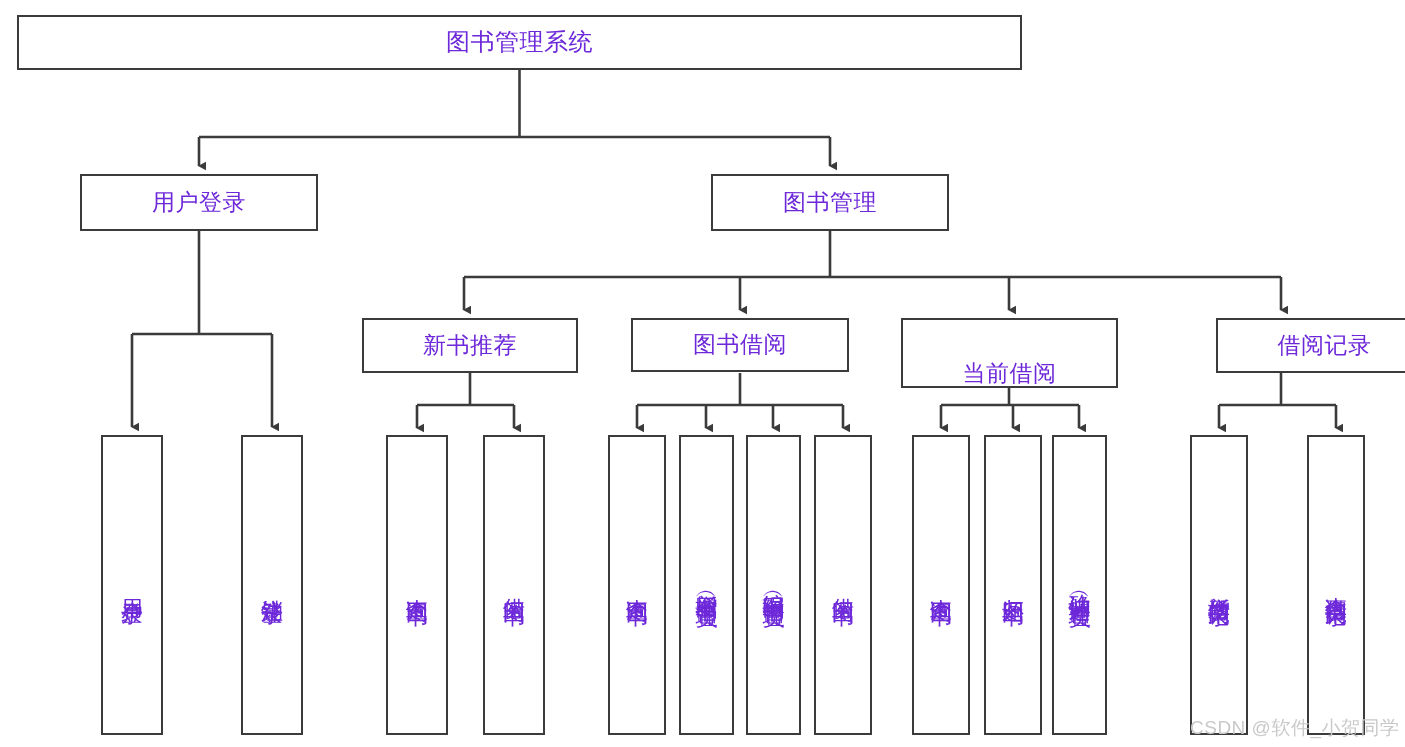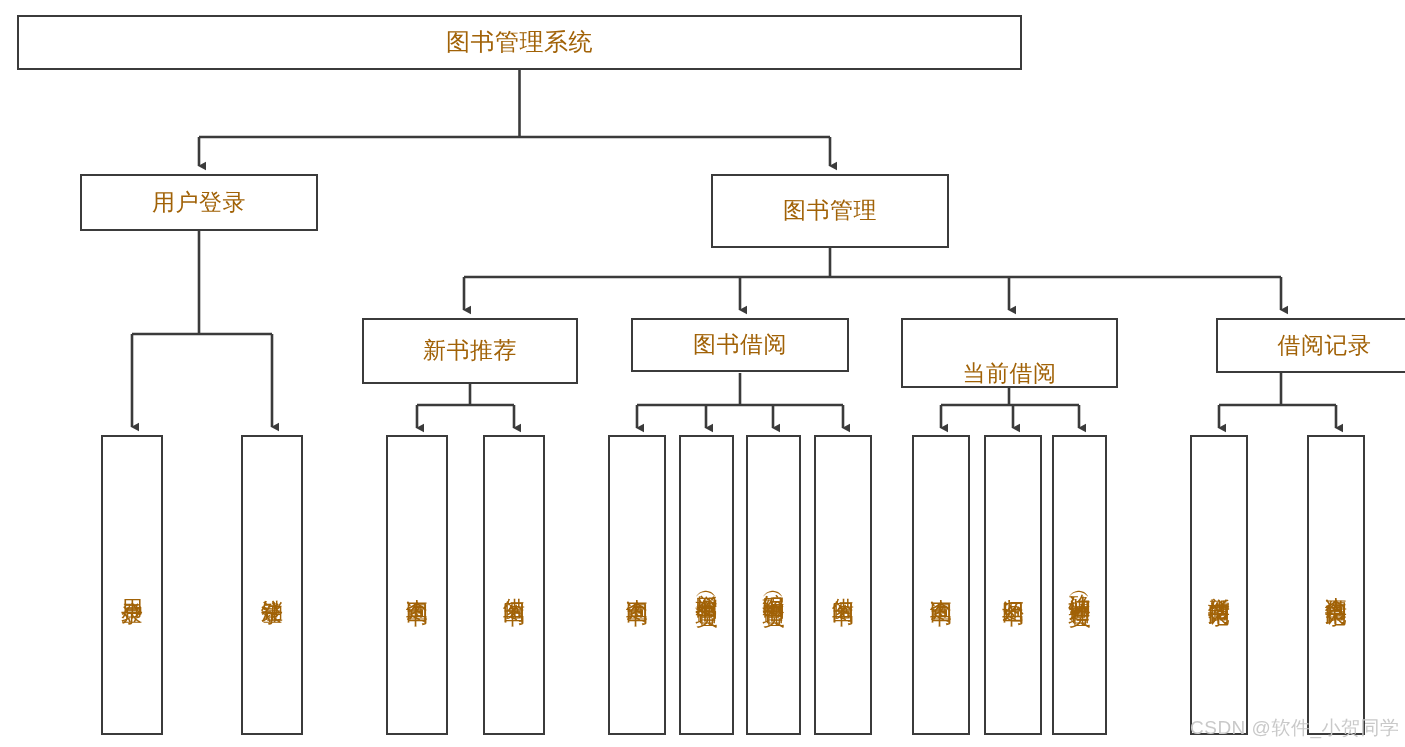--- a/index.html
+++ b/index.html
@@ -26,21 +26,21 @@
     pointer-events: none;
   }
   .node {
     position: absolute;
     box-sizing: border-box;
     border: 2.5px solid #3b3b3b;
     background: #ffffff;
     display: flex;
     align-items: center;
     justify-content: center;
-    color: #a16207;
+    color: #6d28d9;
   }
   .node .label {
     display: block;
     text-align: center;
     letter-spacing: 0.5px;
   }
   .node.horiz .label {
     font-size: 23px;
     line-height: 1.1;
     white-space: nowrap;
@@ -144,25 +144,25 @@
   </svg>
 
   <div class="node horiz root" style="left:17px; top:15px; width:1005px; height:55px;">
     <span class="label">图书管理系统</span>
   </div>
 
   <div class="node horiz" style="left:80px; top:174px; width:238px; height:57px;">
     <span class="label">用户登录</span>
   </div>
 
-  <div class="node horiz" style="left:711px; top:174px; width:238px; height:74px;">
+  <div class="node horiz" style="left:711px; top:174px; width:238px; height:57px;">
     <span class="label">图书管理</span>
   </div>
 
-  <div class="node horiz" style="left:362px; top:318px; width:216px; height:66px;">
+  <div class="node horiz" style="left:362px; top:318px; width:216px; height:55px;">
     <span class="label">新书推荐</span>
   </div>
 
   <div class="node horiz" style="left:631px; top:318px; width:218px; height:54px;">
     <span class="label">图书借阅</span>
   </div>
 
   <div class="node horiz" style="left:901px; top:318px; width:217px; height:70px;align-items:flex-end;">
     <span class="label">当前借阅</span>
   </div>

